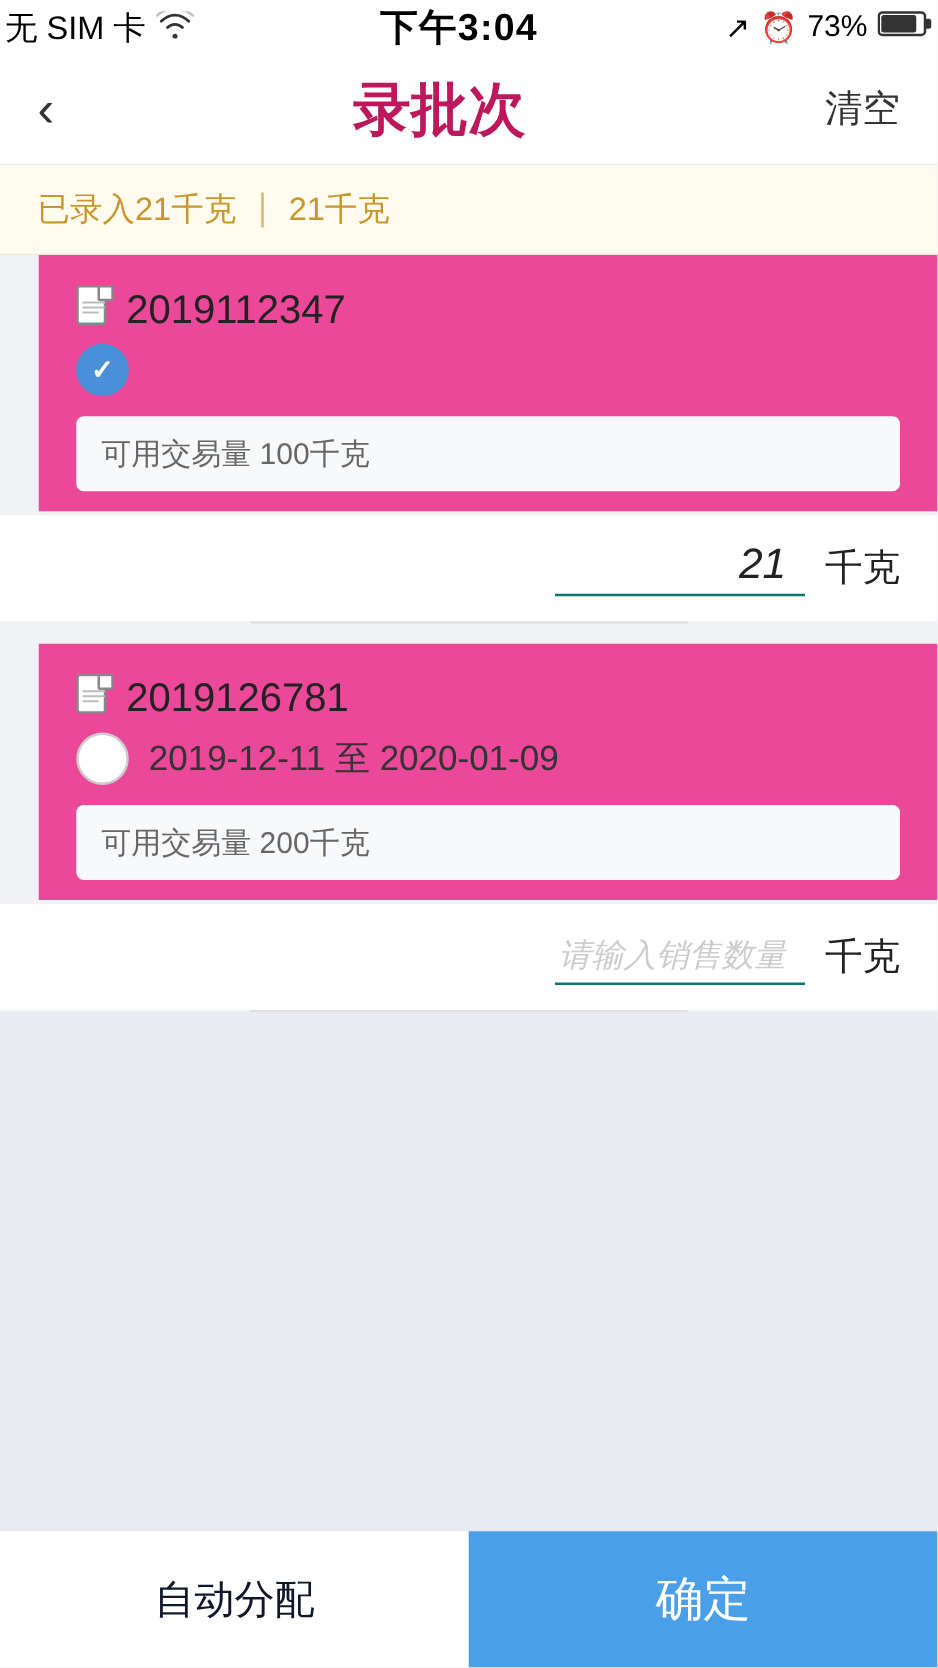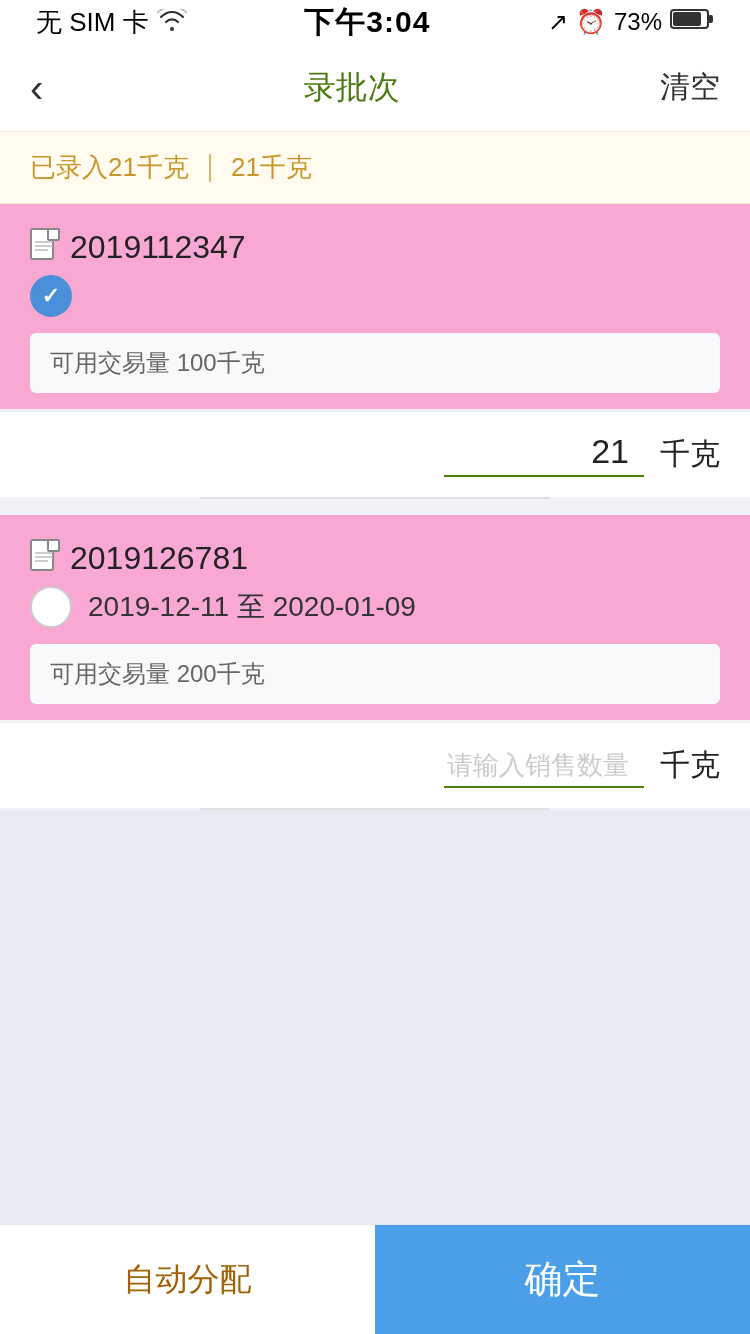--- a/index.html
+++ b/index.html
@@ -13,21 +13,21 @@
       flex-direction: column;
     }
 
     
     .status-bar {
       height: 44px;
       background: #fff;
       display: flex;
       align-items: center;
       justify-content: space-between;
-      padding: 0 36px;
+      padding: 0 4px;
       font-size: 28px;
       font-weight: 500;
     }
     .status-left {
       display: flex;
       align-items: center;
       gap: 8px;
       font-size: 26px;
     }
     .status-time {
@@ -52,23 +52,23 @@
       padding: 0 30px;
       border-bottom: 1px solid #e8e8e8;
     }
     .nav-back {
       font-size: 40px;
       color: #333;
       cursor: pointer;
       line-height: 1;
     }
     .nav-title {
-      font-size: 32px;
-      font-weight: 400;
-      color: #4d7c0f;
+      font-size: 46px;
+      font-weight: 700;
+      color: #be185d;
     }
     .nav-action {
       font-size: 30px;
       color: #333;
       cursor: pointer;
     }
 
     
     .summary-bar {
       background: #fffbef;
@@ -88,22 +88,23 @@
       background: #d4b870;
     }
     .summary-value {
       font-size: 26px;
       color: #c8962a;
       font-weight: 500;
     }
 
     
     .batch-card {
-      background: #f9a8d4;
+      background: #ec4899;
       margin-bottom: 2px;
+      margin-left: 31px;
     }
     .batch-header {
       display: flex;
       align-items: center;
       padding: 24px 30px 8px 30px;
       gap: 10px;
     }
     .batch-icon {
       font-size: 28px;
       color: #666;
@@ -165,22 +166,23 @@
       border-top: 1px solid #eee;
     }
     .qty-input {
       border: none;
       outline: none;
       font-size: 34px;
       text-align: right;
       color: #222;
       width: 200px;
       background: transparent;
-      border-bottom: 2px solid #4d7c0f;
+      border-bottom: 2px solid #0f766e;
       padding-bottom: 4px;
+      font-style: italic;
     }
     .qty-input::placeholder {
       color: #ccc;
       font-size: 26px;
     }
     .unit-label {
       font-size: 30px;
       color: #222;
     }
 
@@ -202,21 +204,21 @@
       height: 110px;
       background: #fff;
       display: flex;
       border-top: 1px solid #e8e8e8;
     }
     .btn-auto {
       flex: 1;
       background: #fff;
       border: none;
       font-size: 32px;
-      color: #a16207;
+      color: #0f172a;
       cursor: pointer;
       display: flex;
       align-items: center;
       justify-content: center;
     }
     .btn-confirm {
       flex: 1;
       background: #4a9fe8;
       border: none;
       font-size: 38px;

